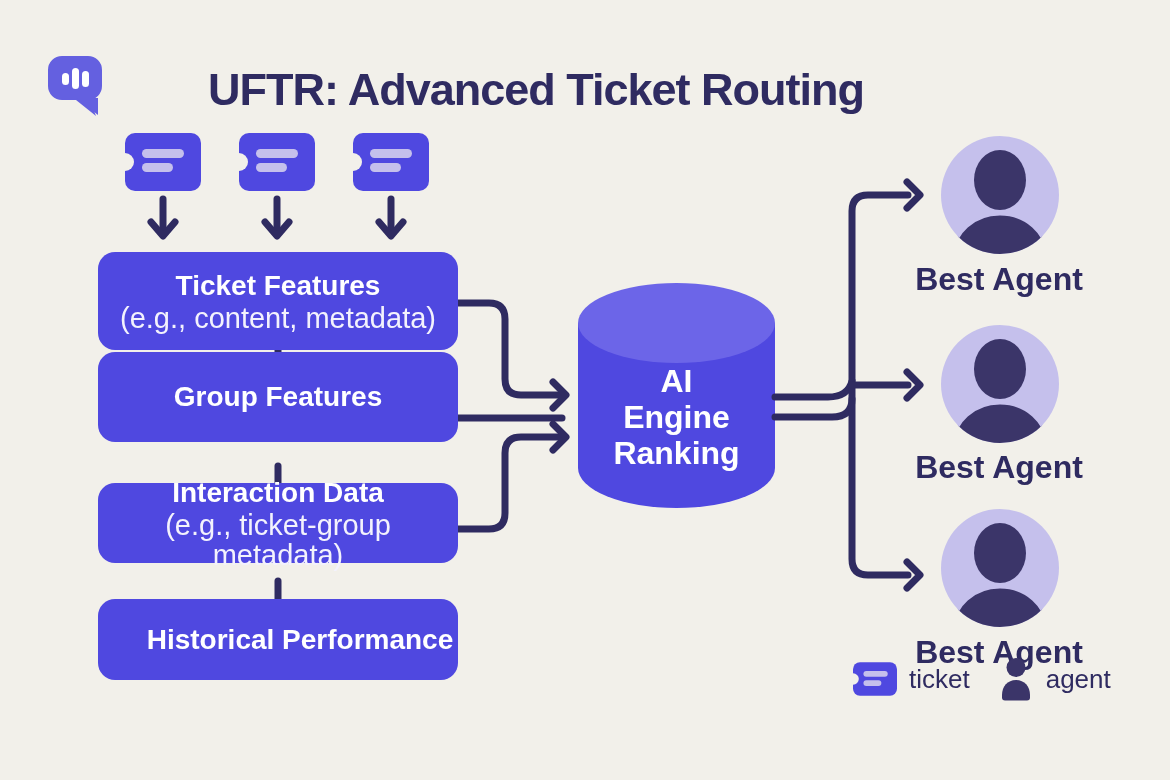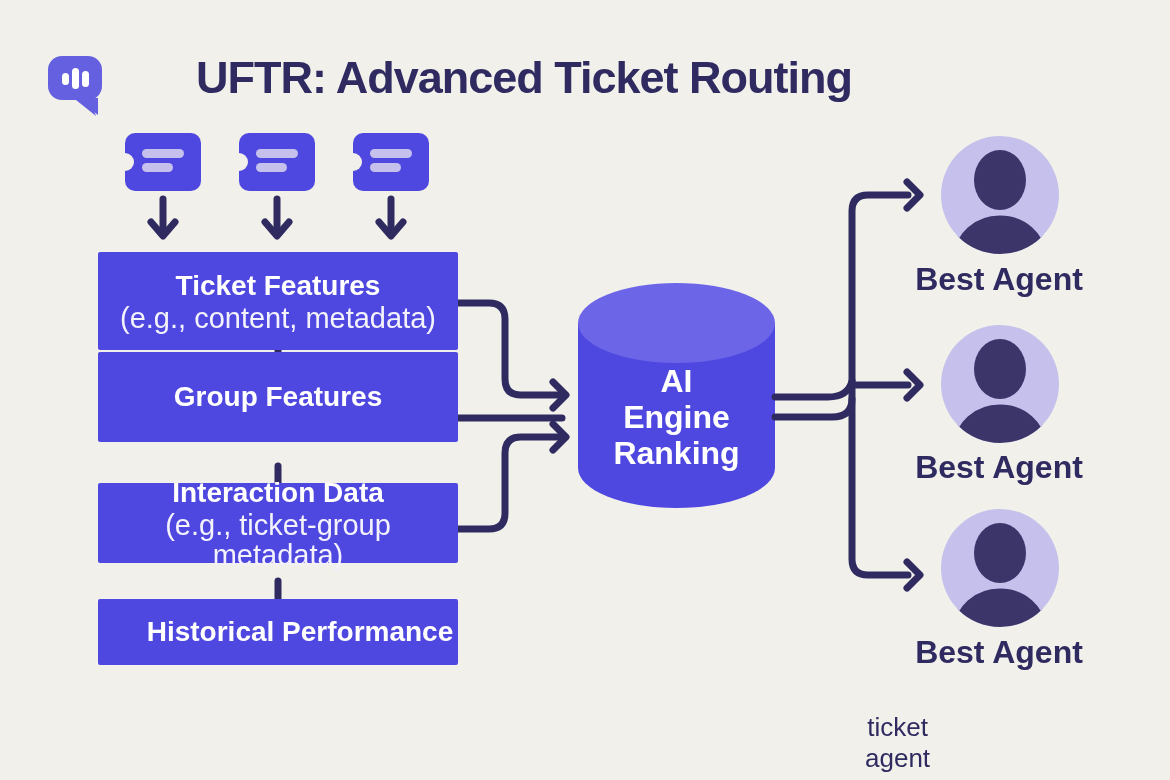--- a/index.html
+++ b/index.html
@@ -6,42 +6,42 @@
   .stage{
     position:relative;width:1170px;height:780px;overflow:hidden;
     background:#f2f0ea;
     font-family:"Liberation Sans",sans-serif;
     color:#2f2b61;
   }
   .abs{position:absolute;}
   svg{display:block;}
   .overlay{position:absolute;left:0;top:0;}
   .page-title{
-    position:absolute;left:194px;top:50px;margin:2px;
+    position:absolute;left:194px;top:50px;margin:14px;
     font-size:45px;font-weight:700;letter-spacing:-1px;color:#2f2b61;
   }
   .input-box{
     position:absolute;left:98px;width:360px;
-    background:#4f48e0;border-radius:2px;
+    background:#4f48e0;border-radius:17px;
     display:flex;flex-direction:column;align-items:center;justify-content:center;
     text-align:center;color:#fff;box-sizing:border-box;
   }
   .input-box .box-title{font-size:28px;font-weight:700;line-height:34px;}
   .input-box .box-subtitle{font-size:29px;font-weight:400;line-height:30px;color:#f3f2fd;}
   .engine-label{
     position:absolute;left:578px;top:363px;width:197px;
     text-align:center;color:#fff;font-size:32px;font-weight:700;line-height:36px;
   }
   .agent-label{
     position:absolute;left:889px;width:220px;text-align:center;
     font-size:32px;font-weight:700;color:#2f2b61;
   }
   .legend{
-    position:absolute;left:853px;top:712px;height:46px;
-    display:flex;align-items:center;flex-direction:column;
+    position:absolute;left:853px;top:656px;height:46px;
+    display:flex;align-items:center;
   }
   .legend .legend-text{font-size:26px;font-weight:400;color:#2f2b61;}
   .legend .gap-s{margin-left:12px;}
   .legend .gap-l{margin-left:28px;}
 </style>
 </head>
 <body>
 
 <div class="stage">
 
@@ -125,21 +125,21 @@
     <span class="box-title">Ticket Features</span>
     <span class="box-subtitle">(e.g., content, metadata)</span>
   </div>
   <div class="input-box" style="top:352px;height:90px;">
     <span class="box-title">Group Features</span>
   </div>
   <div class="input-box" style="top:483px;height:80px;">
     <span class="box-title">Interaction Data</span>
     <span class="box-subtitle">(e.g., ticket-group metadata)</span>
   </div>
-  <div class="input-box" style="top:599px;height:66px;padding-left:44px;">
+  <div class="input-box" style="top:599px;height:81px;padding-left:44px;">
     <span class="box-title">Historical Performance</span>
   </div>
 
   <div class="engine-label">
     <div>AI</div>
     <div>Engine</div>
     <div>Ranking</div>
   </div>
 
   <svg class="abs" style="left:941px;top:136px;" width="118" height="118" viewBox="0 0 118 118">

